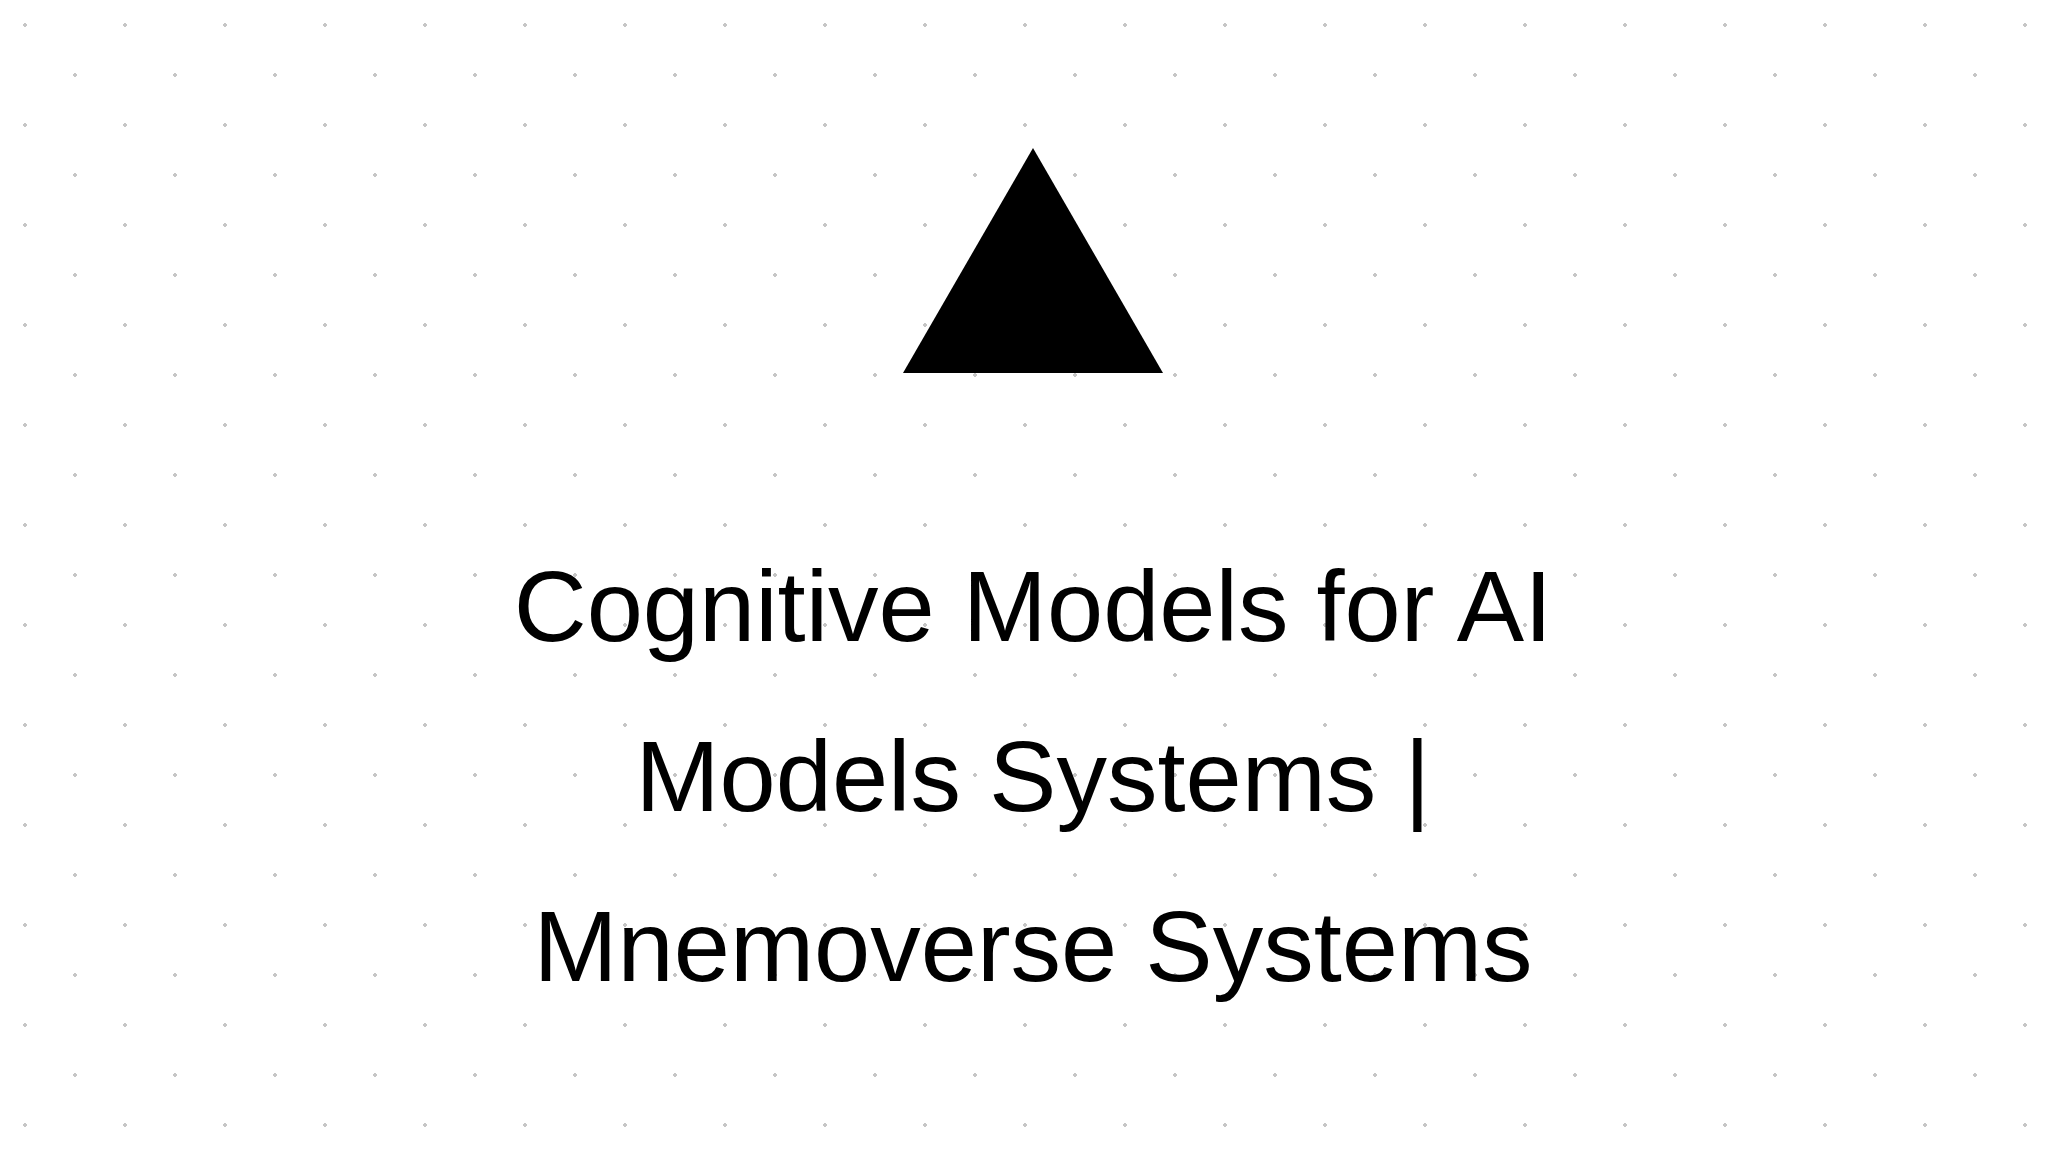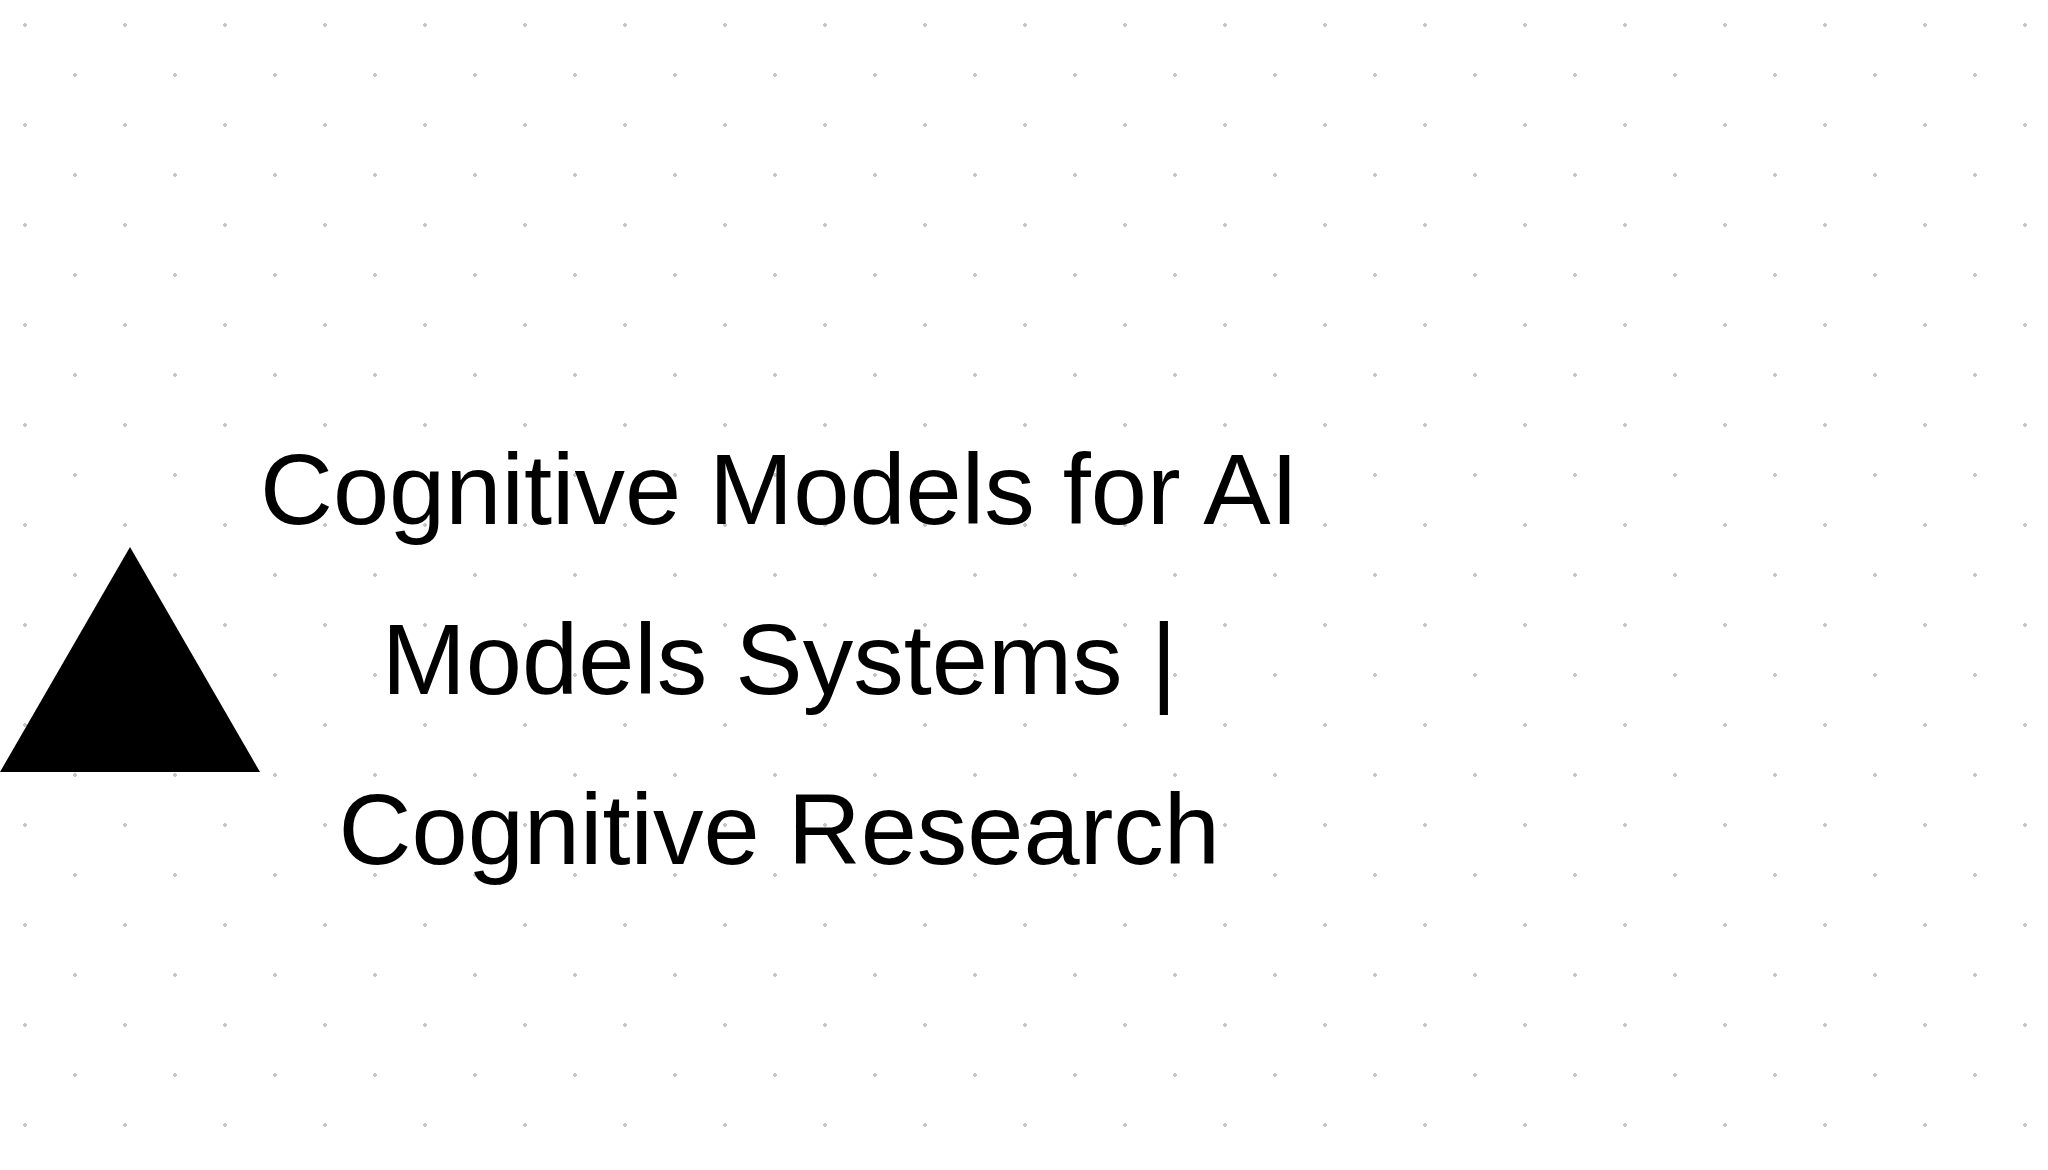--- a/index.html
+++ b/index.html
@@ -21,22 +21,23 @@
     background-image:
       radial-gradient(circle, #c6c6c6 1.7px, transparent 2.1px),
       radial-gradient(circle, #c6c6c6 1.7px, transparent 2.1px);
     background-size: 100px 100px, 100px 100px;
     background-position: -25px -25px, 25px 25px; 
   }
   .hero {
     position: absolute;
     inset: 0;
     display: flex;
-    flex-direction: row;
+    flex-direction: column;
     align-items: center;
+    padding-left: 18px;
   }
   
   .logo-triangle {
     margin-top: 148px;
     width: 0;
     height: 0;
     border-left: 130px solid transparent;
     border-right: 130px solid transparent;
     border-bottom: 225px solid #000000;
   }
@@ -56,16 +57,16 @@
 </style>
 </head>
 <body>
 
 <div class="page">
   <div class="hero">
     <div class="logo-triangle"></div>
     <h1 class="title">
       <span class="line">Cognitive Models for AI</span>
       <span class="line">Models Systems |</span>
-      <span class="line">Cognitive Research</span>
+      <span class="line">Mnemoverse Systems</span>
     </h1>
   </div>
 </div>
 
 </body></html>

